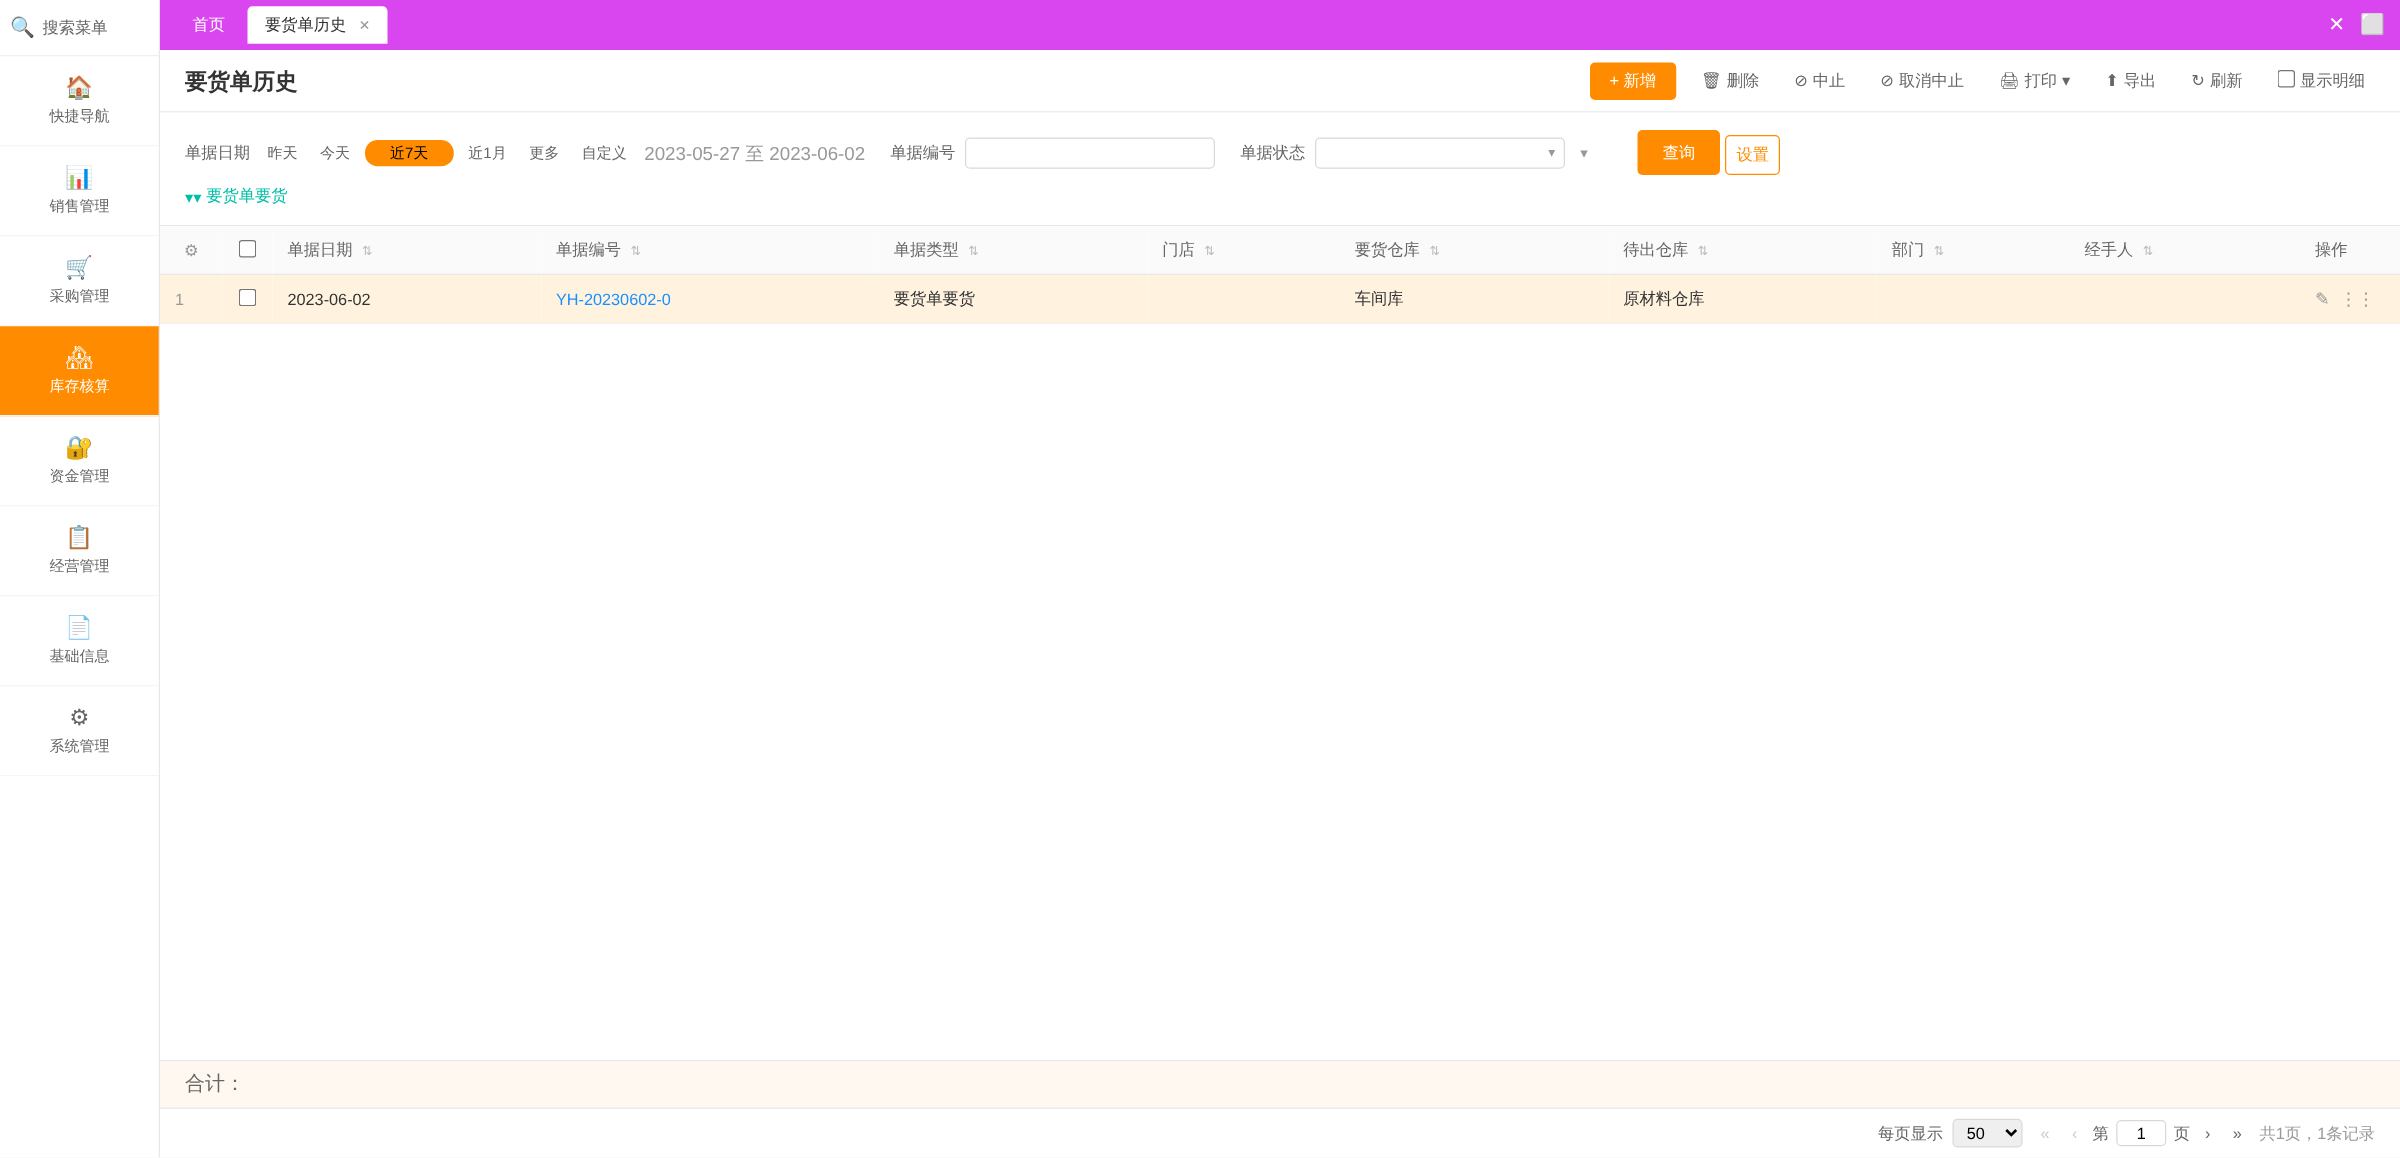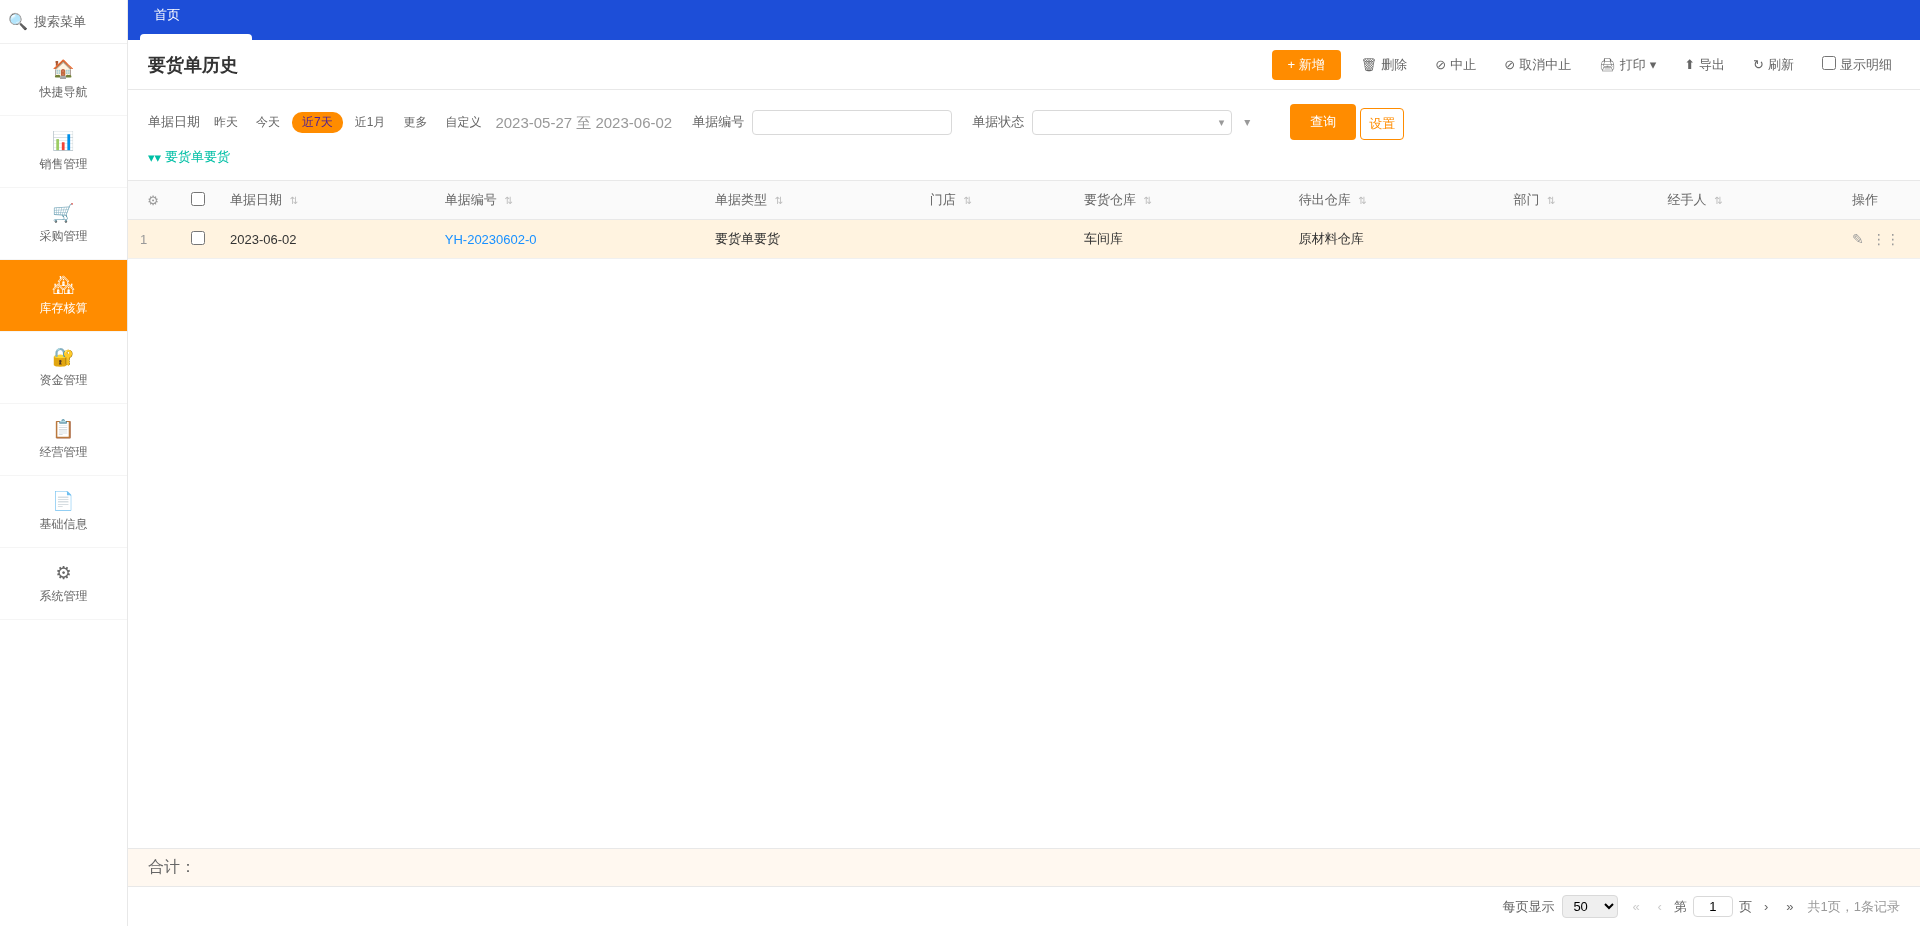--- a/index.html
+++ b/index.html
@@ -10,21 +10,21 @@
     .sidebar-search { padding: 12px 8px; display: flex; align-items: center; gap: 6px; cursor: pointer; color: #666; font-size: 13px; border-bottom: 1px solid #f0f0f0; }
     .sidebar-item { padding: 14px 8px; display: flex; flex-direction: column; align-items: center; gap: 4px; cursor: pointer; color: #666; font-size: 12px; border-bottom: 1px solid #f5f5f5; }
     .sidebar-item.active { background: #ff8c00; color: #fff; }
     .sidebar-item .icon { font-size: 18px; }
     .sidebar-search .icon { font-size: 16px; }
 
     
     .main { flex: 1; display: flex; flex-direction: column; height: 926px; overflow: hidden; }
 
     
-    .topbar { height: 40px; background: #1d4ed8; display: flex; align-items: flex-start; padding: 0 12px; gap: 4px; flex-shrink: 0; flex-direction: column; }
+    .topbar { height: 40px; background: #d946ef; display: flex; align-items: center; padding: 0 12px; gap: 4px; flex-shrink: 0; }
     .tab { padding: 6px 14px; border-radius: 4px 4px 0 0; font-size: 13px; cursor: pointer; display: flex; align-items: center; gap: 6px; color: #fff; }
     .tab.home { color: #fff; background: transparent; }
     .tab.active { background: #fff; color: #333; }
     .tab-close { font-size: 11px; color: #999; cursor: pointer; margin-left: 4px; }
     .topbar-right { margin-left: auto; display: flex; align-items: center; gap: 12px; color: #fff; font-size: 13px; }
     .topbar-right span { cursor: pointer; }
 
     
     .content { flex: 1; display: flex; flex-direction: column; overflow: hidden; background: #f0f2f5; }
 
@@ -35,21 +35,21 @@
     .toolbar-btn { display: flex; align-items: center; gap: 4px; font-size: 13px; color: #666; cursor: pointer; padding: 4px 8px; }
     .toolbar-btn.primary { background: #ff8c00; color: #fff; padding: 6px 16px; border-radius: 4px; }
 
     
     .filter-area { background: #fff; padding: 14px 20px; border-bottom: 1px solid #e8e8e8; flex-shrink: 0; }
     .filter-row { display: flex; align-items: center; gap: 20px; flex-wrap: wrap; }
     .filter-item { display: flex; align-items: center; gap: 8px; }
     .filter-label { color: #666; font-size: 13px; white-space: nowrap; }
     .filter-btns { display: flex; gap: 6px; align-items: center; }
     .filter-btn { font-size: 12px; color: #666; cursor: pointer; padding: 2px 6px; border-radius: 3px; }
-    .filter-btn.active { background: #ff8c00; color: #4c1d95; border-radius: 10px; padding: 2px 10px; }
+    .filter-btn.active { background: #ff8c00; color: #000000; border-radius: 10px; padding: 2px 20px; }
     .filter-date-range { font-size: 15px; color: #999; margin-top: 2px; }
     .filter-input { border: 1px solid #d9d9d9; border-radius: 4px; padding: 4px 8px; font-size: 13px; width: 200px; outline: none; }
     .filter-select { border: 1px solid #d9d9d9; border-radius: 4px; padding: 4px 8px; font-size: 13px; width: 200px; outline: none; background: #fff; appearance: none; cursor: pointer; }
     .select-wrapper { position: relative; display: inline-block; }
     .select-wrapper::after { content: '▾'; position: absolute; right: 8px; top: 50%; transform: translateY(-50%); color: #999; pointer-events: none; font-size: 11px; }
     .expand-btn { color: #00bfa5; cursor: pointer; font-size: 13px; display: flex; align-items: center; gap: 4px; margin-top: 8px; }
     .query-btn { background: #ff8c00; color: #fff; border: none; padding: 7px 20px; border-radius: 4px; cursor: pointer; font-size: 13px; }
     .set-btn { background: #fff; color: #ff8c00; border: 1px solid #ff8c00; padding: 6px 8px; border-radius: 4px; cursor: pointer; font-size: 13px; margin-top: 4px; }
     .filter-actions { display: flex; gap: 4px; margin-left: 20px; }
 

